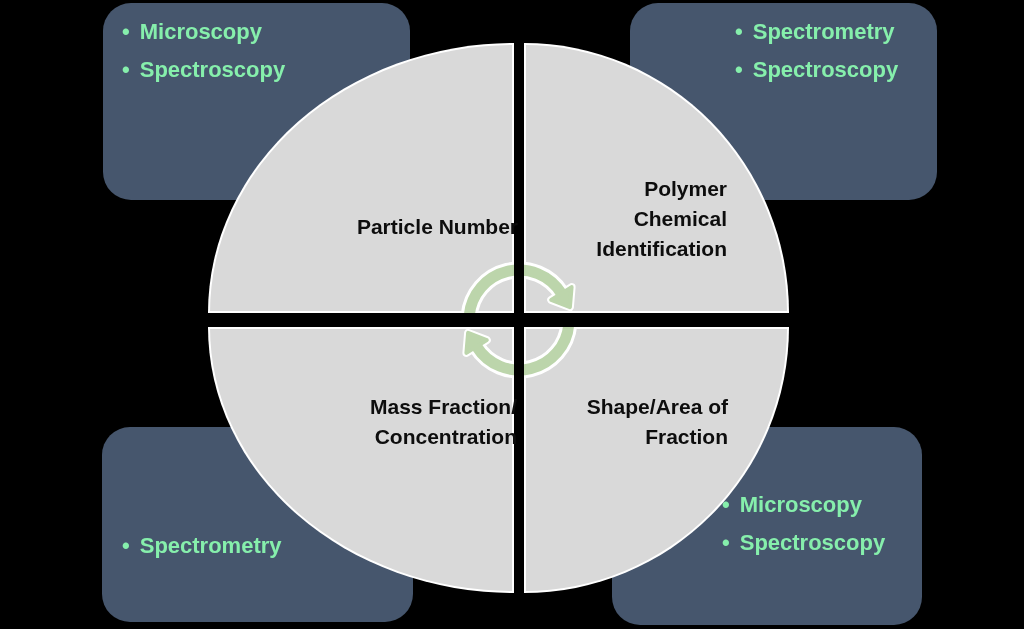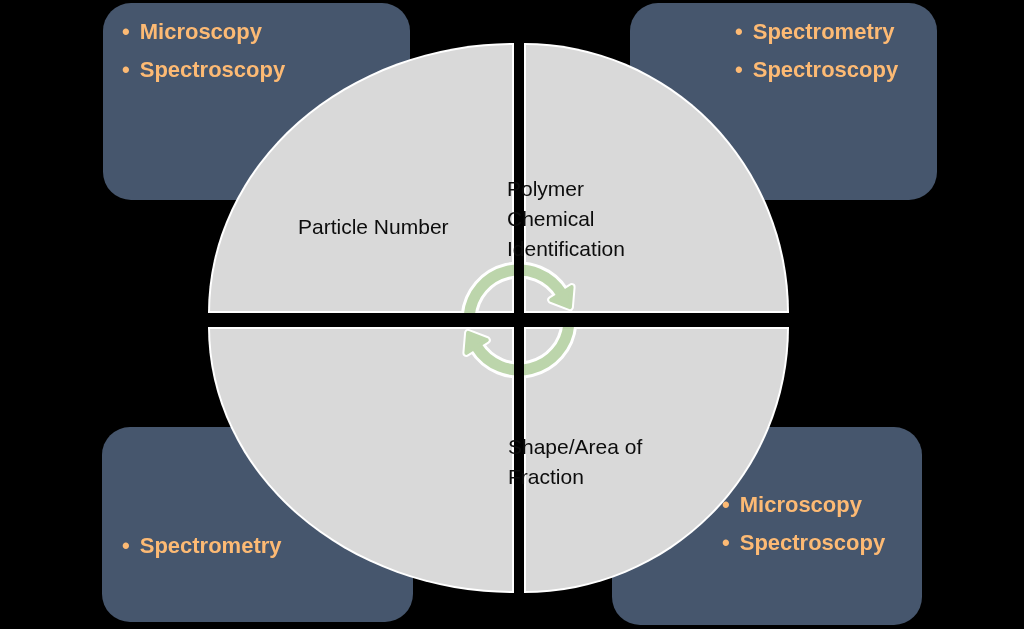--- a/index.html
+++ b/index.html
@@ -4,45 +4,45 @@
 <style>
   html,body{margin:0;padding:0;background:#000;}
   .stage{
     position:relative; width:1024px; height:629px; overflow:hidden;
     background:#000;
     font-family:"Liberation Sans", sans-serif;
   }
   
   .cbox{
     position:absolute; background:#46566D; border-radius:28px;
-    color:#fdba74; font-weight:700; font-size:22px; box-sizing:border-box;
+    color:#86efac; font-weight:700; font-size:22px; box-sizing:border-box;
   }
   .cbox .item{ line-height:38px; white-space:nowrap; }
   .cbox .blt{ display:inline-block; margin-right:10px; }
   .box-tl{ left:103px; top:3px;   width:307px; height:197px; padding:10px 0 0 19px; }
   .box-tr{ left:630px; top:3px;   width:307px; height:197px; padding:10px 0 0 105px; }
   .box-bl{ left:102px; top:427px; width:311px; height:195px; padding:100px 0 0 20px; }
   .box-br{ left:612px; top:427px; width:310px; height:198px; padding:59px 0 0 110px; }
   
   .quad{
     position:absolute; background:#D9D9D9; border:2px solid #fff; box-sizing:border-box;
   }
   .q-tl{ left:208px; top:43px;  width:306px; height:270px; border-radius:100% 0 0 0; }
   .q-tr{ left:524px; top:43px;  width:265px; height:270px; border-radius:0 100% 0 0; }
   .q-bl{ left:208px; top:327px; width:306px; height:266px; border-radius:0 0 0 100%; }
   .q-br{ left:524px; top:327px; width:265px; height:266px; border-radius:0 0 100% 0; }
   
   .qlabel{
-    position:absolute; width:220px; text-align:left;
-    color:#0D0D0D; font-weight:400; font-size:21px; line-height:30px;
+    position:absolute; width:220px; text-align:right;
+    color:#0D0D0D; font-weight:700; font-size:21px; line-height:30px;
   }
   .l-q1{ left:298px; top:212px; }
   .l-q2{ left:507px; top:174px; }
   .l-q3{ left:297px; top:392px; }
-  .l-q4{ left:508px; top:392px;margin-top:40px; }
+  .l-q4{ left:508px; top:392px; }
   
   .cycle{ position:absolute; left:459px; top:260px; width:120px; height:120px; }
 </style>
 </head>
 <body>
 
 <div class="stage">
 
   <div class="cbox box-tl">
     <div class="item"><span class="blt">•</span><span>Microscopy</span></div>
@@ -69,20 +69,24 @@
   <div class="quad q-br"></div>
 
   <div class="qlabel l-q1">
     <div>Particle Number</div>
   </div>
   <div class="qlabel l-q2">
     <div>Polymer</div>
     <div>Chemical</div>
     <div>Identification</div>
   </div>
+  <div class="qlabel l-q3">
+    <div>Mass Fraction/</div>
+    <div>Concentration</div>
+  </div>
   <div class="qlabel l-q4">
     <div>Shape/Area of</div>
     <div>Fraction</div>
   </div>
 
   <svg class="cycle" viewBox="0 0 120 120" xmlns="http://www.w3.org/2000/svg">
 
     <path d="M 10.2 55.6 A 50 50 0 0 1 102.4 33.5" fill="none" stroke="#FFFFFF" stroke-width="17" stroke-linecap="round"></path>
     <path d="M 109.8 64.4 A 50 50 0 0 1 17.6 86.5" fill="none" stroke="#FFFFFF" stroke-width="17" stroke-linecap="round"></path>
     <polygon points="112.6,27.1 92.2,39.9 110.9,47.1" fill="#FFFFFF" stroke="#FFFFFF" stroke-width="8" stroke-linejoin="round"></polygon>

